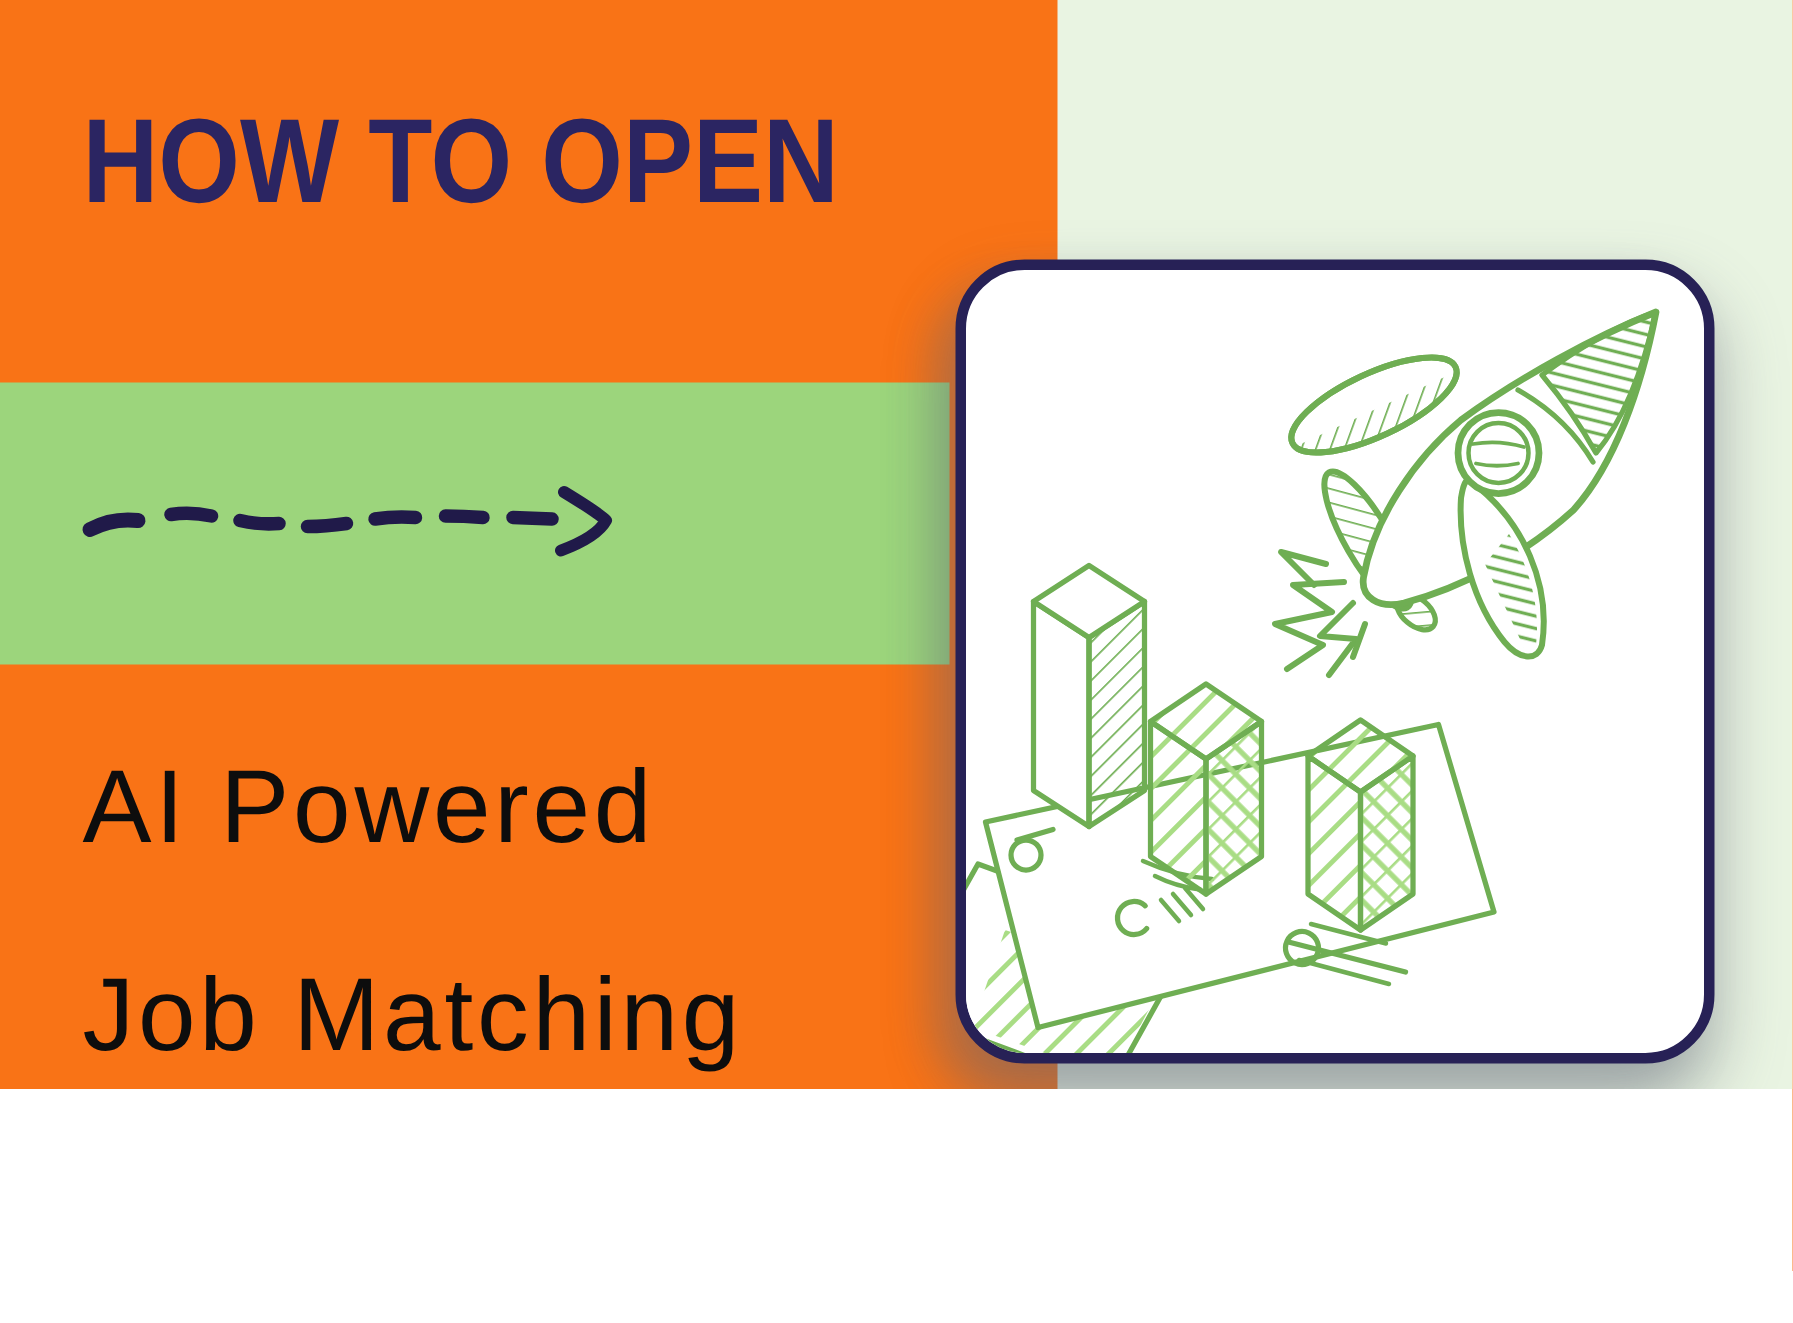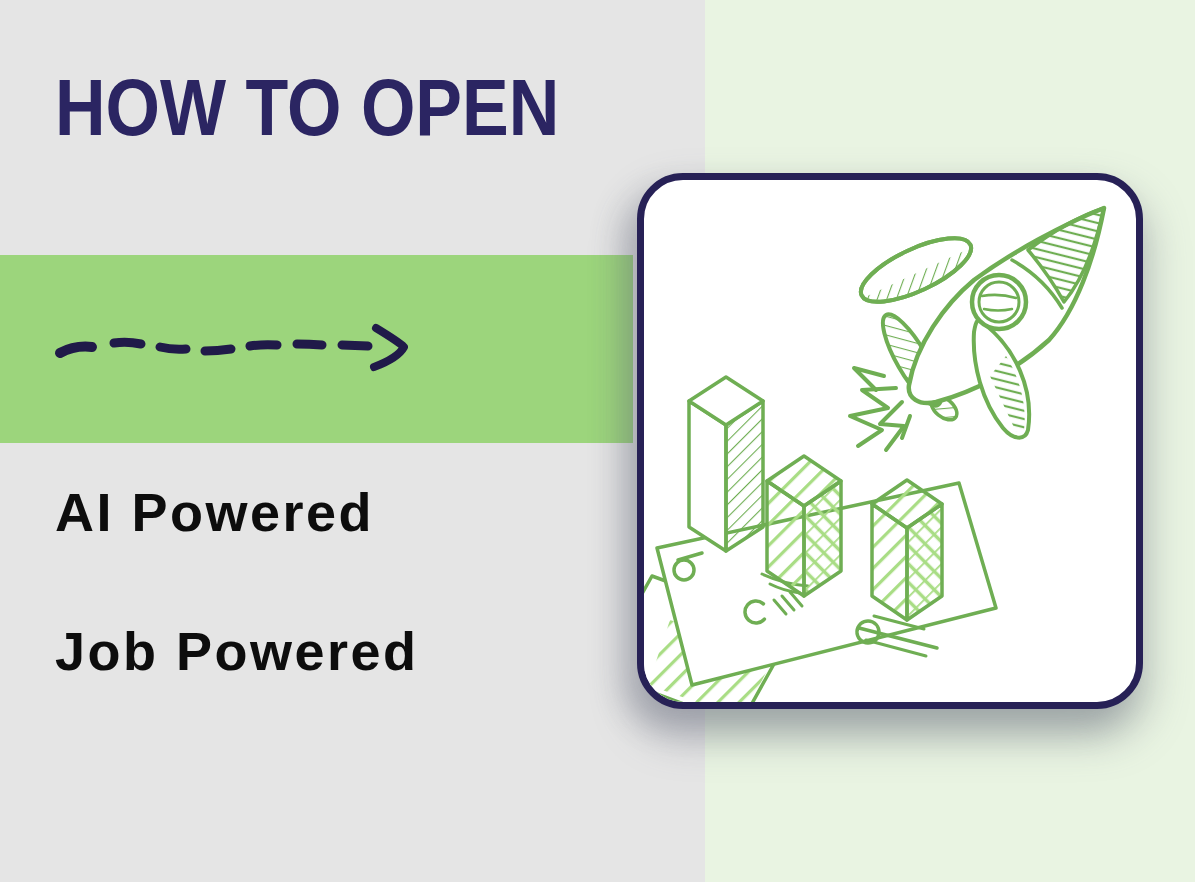--- a/index.html
+++ b/index.html
@@ -6,42 +6,42 @@
     --bandGreen:#9cd57c;
     --panelGreen:#e9f4e2;
     --navy:#272156;
     --headingNavy:#2b2562;
     --ink:#0d0d0d;
     --sketchGreen:#6fae53;
     --sketchLight:#a9dd85;
   }
   html,body{margin:0;padding:0;background:#ffffff;}
   .stage{
-    position:relative;width:1195px;height:882px;overflow:hidden;
-    background:#e5e5e5;font-family:"Liberation Sans", sans-serif;
+    position:relative;width:1195px;height:726px;overflow:hidden;
+    background:#f97316;font-family:"Liberation Sans", sans-serif;
   }
   .right-panel{
     position:absolute;left:705px;top:0;width:490px;height:882px;
     background:var(--panelGreen,#e9f4e2);
   }
   .green-band{
     position:absolute;left:0;top:255px;width:633px;height:188px;
     background:var(--bandGreen,#9cd57c);
   }
   .green-band svg{position:absolute;left:0;top:0;}
   .main-heading{
     position:absolute;left:55px;top:62px;margin:0;
     font-size:70px;font-weight:800;letter-spacing:0px;
     color:var(--headingNavy,#2b2562);
     transform:scaleY(1.14);transform-origin:left top;
     white-space:nowrap;
   }
   .subtitle{
-    position:absolute;left:55px;top:443px;width:620px;
-    font-size:54px;font-weight:700;letter-spacing:2.5px;
+    position:absolute;left:55px;top:468px;width:620px;
+    font-size:69px;font-weight:400;letter-spacing:2.5px;
     line-height:139px;color:var(--ink,#0d0d0d);
   }
   .subtitle .line{white-space:nowrap;}
   .illustration-card{
     position:absolute;left:637px;top:173px;width:506px;height:536px;
     box-sizing:border-box;background:#ffffff;
     border:7px solid var(--navy,#272156);border-radius:46px;
     box-shadow:0 24px 42px 4px rgba(95,99,118,.40), -16px 18px 30px rgba(95,99,118,.24);
     overflow:hidden;
   }
@@ -67,21 +67,21 @@
         <path d="M342,90 L368,91" stroke-width="9"></path>
         <path d="M376,73 Q399,87 404,92 Q398,103 374,112" stroke-width="8"></path>
       </g>
     </svg>
   </div>
 
   <h1 class="main-heading">HOW TO OPEN</h1>
 
   <div class="subtitle">
     <div class="line">AI Powered</div>
-    <div class="line">Job Powered</div>
+    <div class="line">Job Matching</div>
   </div>
 
   <div class="illustration-card">
     <svg viewBox="0 0 492 522">
       <defs>
         <pattern id="hatchThin" width="9" height="9" patternUnits="userSpaceOnUse" patternTransform="rotate(45)">
           <line x1="0" y1="0" x2="0" y2="9" stroke="#6fae53" stroke-width="2.2"></line>
         </pattern>
         <pattern id="hatchNose" width="8" height="8" patternUnits="userSpaceOnUse" patternTransform="rotate(14)">
           <line x1="0" y1="4" x2="8" y2="4" stroke="#6fae53" stroke-width="2.2"></line>

